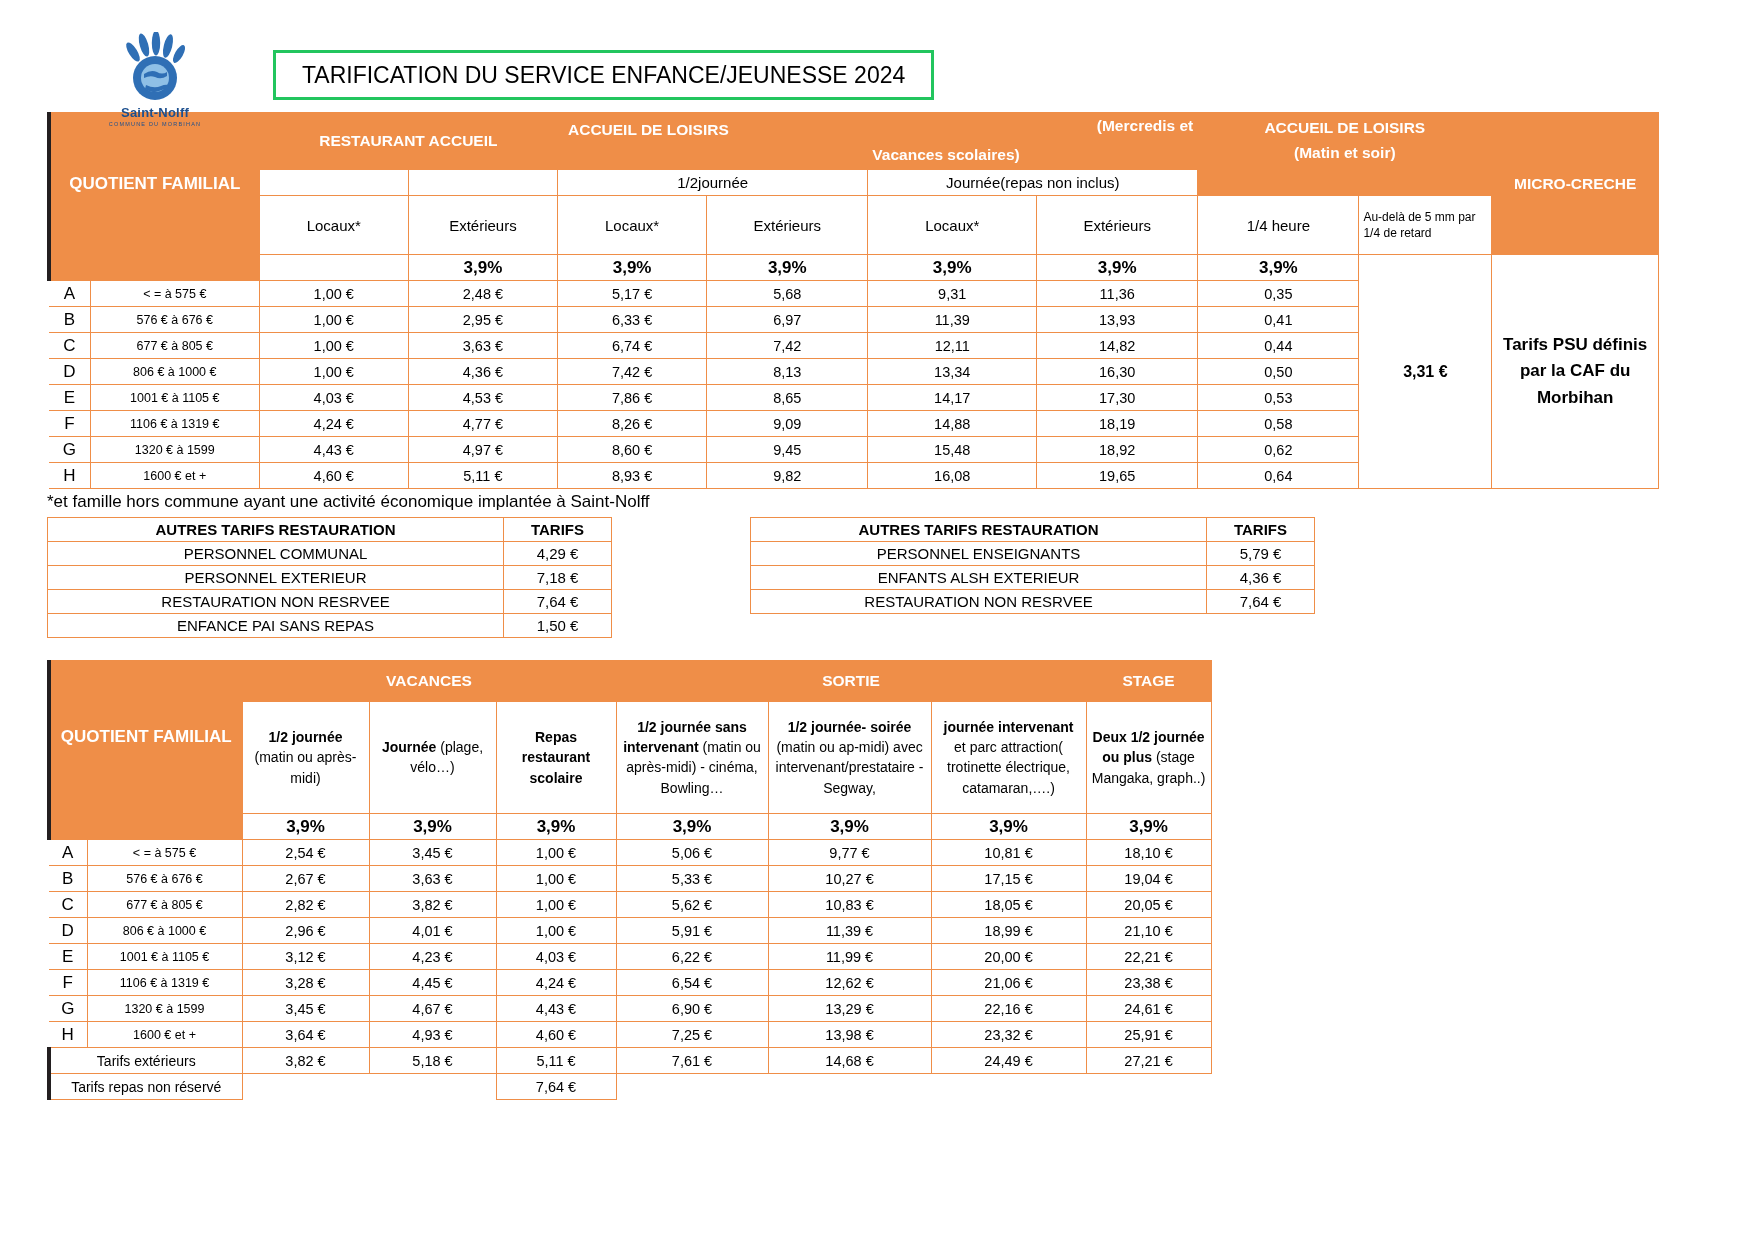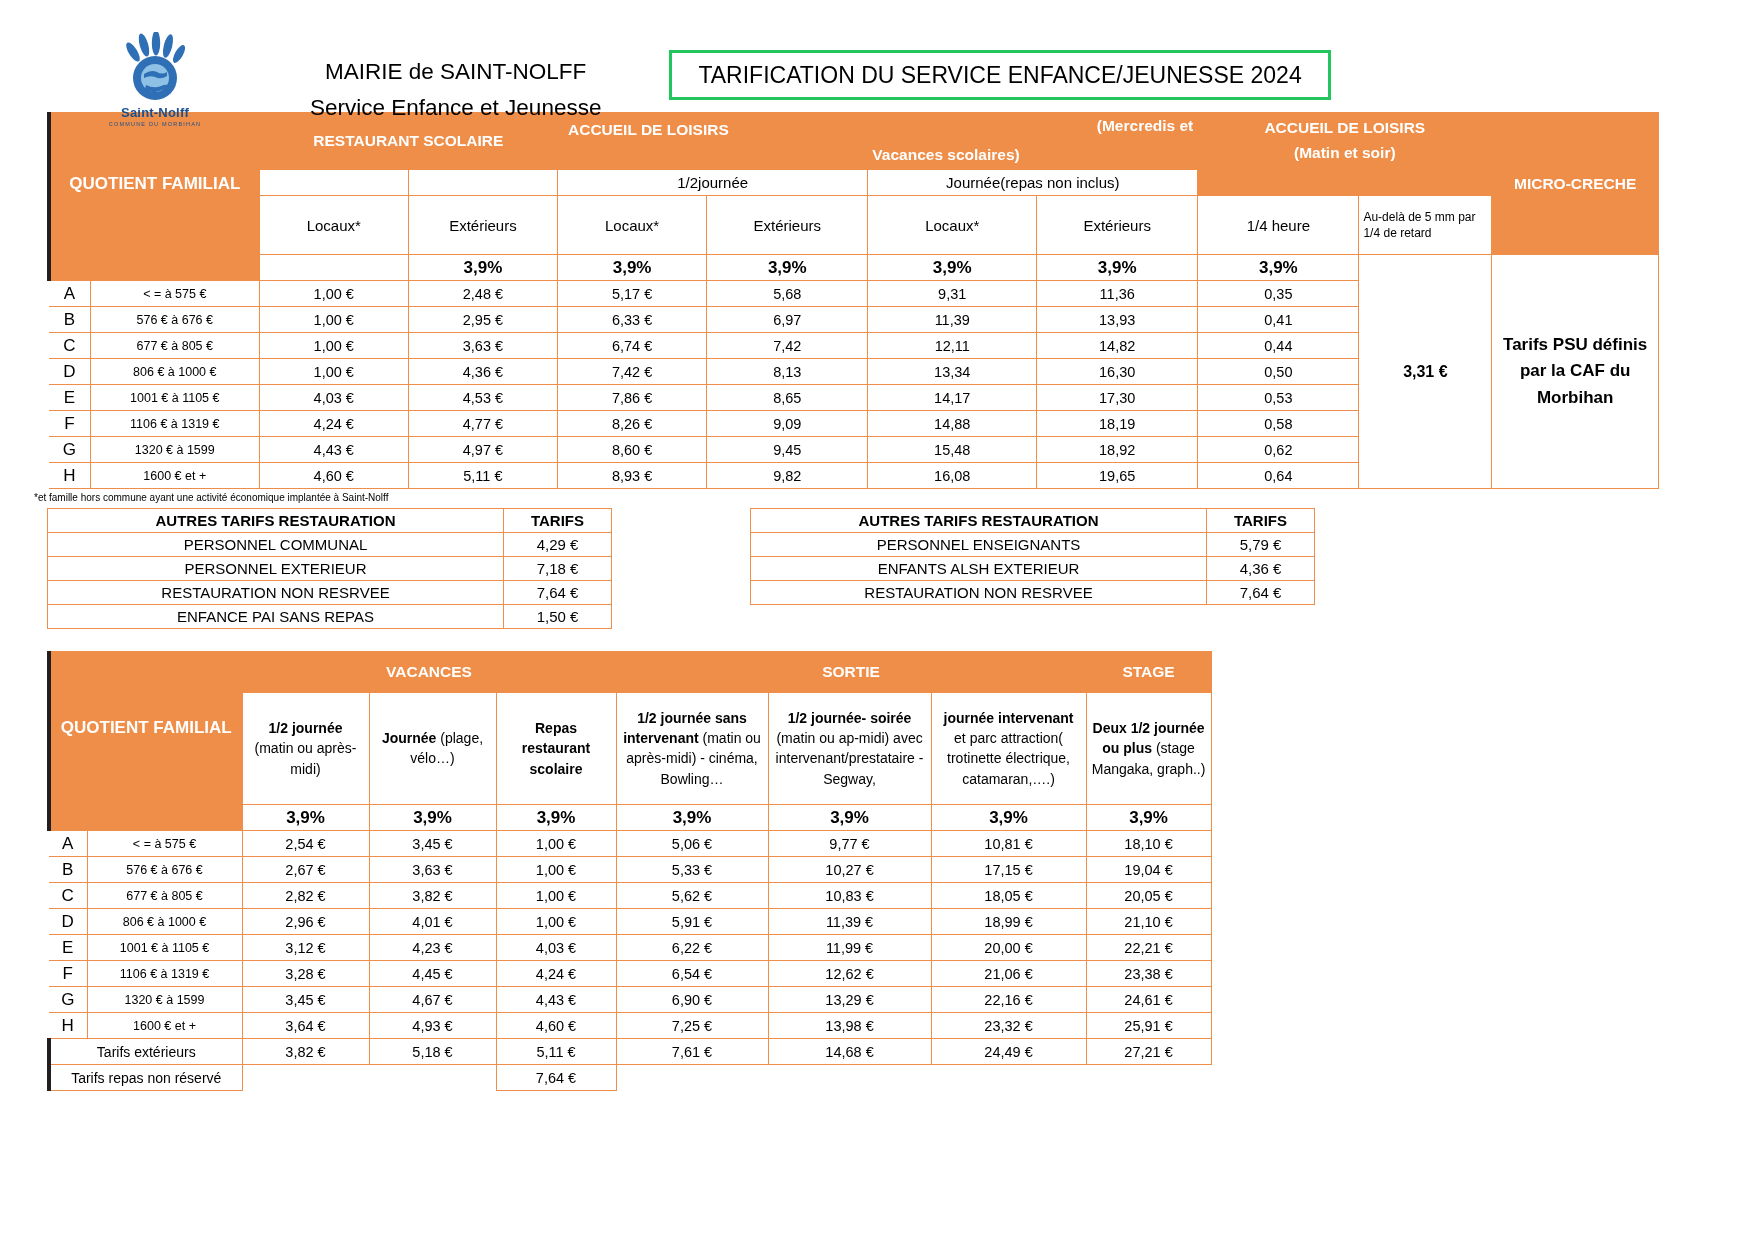--- a/index.html
+++ b/index.html
@@ -125,23 +125,23 @@
   .sub-head { font-size: 15px; height: 34px; }
   .col-head { font-size: 15px; }
   .micro-txt {
     font-size: 17px;
     line-height: 1.55;
   }
   .retard-txt { font-size: 12px; line-height: 1.35; padding: 2px 4px; }
 
   
   .footnote {
-    margin-left: 34px;
+    margin-left: 47px;
     margin-top: 3px;
-    font-size: 10px;
+    font-size: 17px;
   }
 
   
   .autres-row {
     display: flex;
     margin-top: 5px;
   }
   .autres-left { margin-left: 47px; }
   .autres-right { margin-left: 138px; }
   .autres table { width: 565px; }
@@ -188,24 +188,20 @@
           <g fill="#2f6fb5">
             <path d="M31 42 q7 -5 13 -2 q5 3 10 0 l0 4 q-6 4 -12 1 q-5 -2 -11 1 z"></path>
             <path d="M33 53 q8 4 15 1 q4 -2 8 -1 l-1 4 q-5 0 -9 2 q-7 3 -14 -2 z"></path>
           </g>
         </svg>
       </div>
       <div class="logo-name">Saint-Nolff</div>
       <div class="logo-sub">COMMUNE DU MORBIHAN</div>
     </div>
 
-    <div class="mairie-block">
-      <div class="mairie-line">MAIRIE de SAINT-NOLFF</div>
-      <div class="mairie-line">Service Enfance et Jeunesse</div>
-    </div>
 
     <div class="title-box">
       <div class="title-text">TARIFICATION DU SERVICE ENFANCE/JEUNESSE 2024</div>
     </div>
   </div>
 
   <div class="t1-wrap">
     <table id="table1">
       <colgroup>
         <col style="width:38px">
@@ -217,21 +213,21 @@
         <col style="width:155px">
           <col style="width:148px">
         <col style="width:148px">
           <col style="width:122px">
         <col style="width:153px">
       </colgroup>
       <tbody>
 
         <tr>
           <td class="orange blk-left" rowspan="3" colspan="2" style="height:76px;font-size:17px;vertical-align:middle">QUOTIENT FAMILIAL</td>
-          <td class="orange grp-title" colspan="2" style="height:48px">RESTAURANT SCOLAIRE</td>
+          <td class="orange grp-title" colspan="2" style="height:48px">RESTAURANT ACCUEIL</td>
           <td class="orange grp-title" colspan="2" style="height:48px;text-align:left;padding-left:10px;vertical-align:top;padding-top:8px">ACCUEIL DE LOISIRS</td>
           <td class="orange grp-title" style="height:48px;text-align:left;padding-left:4px;vertical-align:bottom;padding-bottom:5px">Vacances scolaires)</td>
           <td class="orange grp-title" style="height:48px;text-align:right;padding-right:4px;vertical-align:top;padding-top:4px">(Mercredis et</td>
           <td class="orange grp-title" colspan="2" style="height:48px;line-height:1.6">
             <span>ACCUEIL DE LOISIRS</span><br>
             <span>(Matin et soir)</span>
           </td>
           <td class="orange grp-title" rowspan="3" style="vertical-align:middle">MICRO-CRECHE</td>
         </tr>
 

